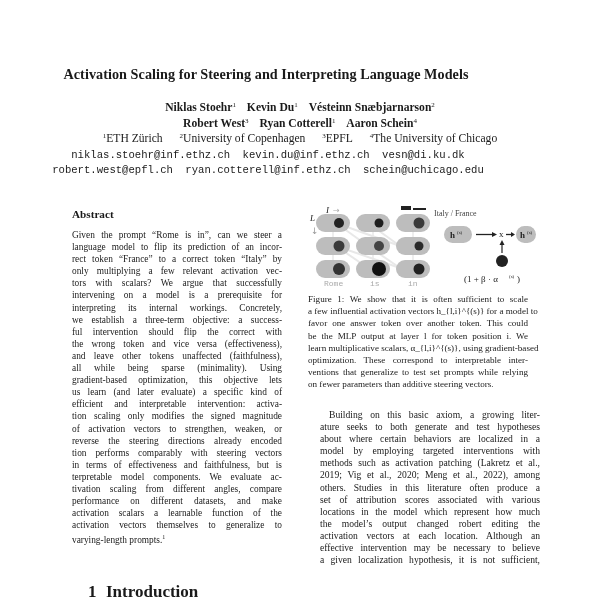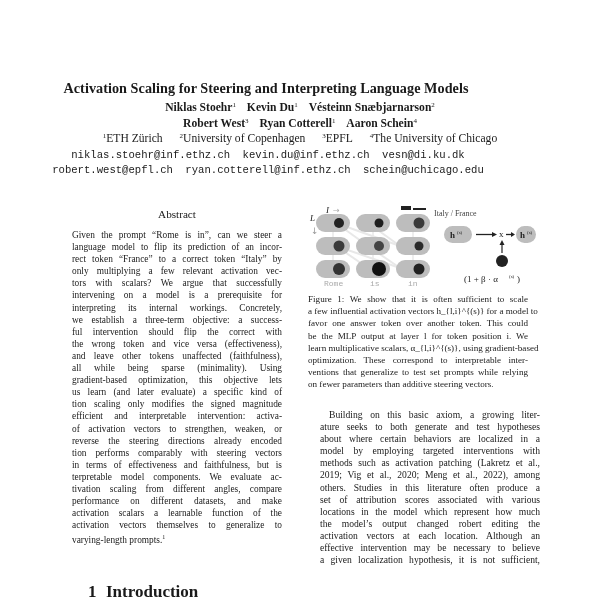--- a/index.html
+++ b/index.html
@@ -2,42 +2,42 @@
 <html><head>
 <meta charset="utf-8">
 <style>
   html, body { margin: 0; padding: 0; }
   body {
     width: 600px; height: 600px; overflow: hidden; background: #ffffff;
     font-family: "Liberation Serif", "DejaVu Serif", serif; color: #1a1a1a;
     position: relative;
   }
   .title {
-    position: absolute; left: 0; top: 80px; width: 532px; text-align: center;
+    position: absolute; left: 0; top: 66px; width: 532px; text-align: center;
     font-weight: bold; font-size: 14.2px; letter-spacing: 0.05px;
   }
   .authors {
     position: absolute; left: 0; width: 600px; text-align: center;
     font-weight: bold; font-size: 11.6px;
   }
   .authors span { margin: 0 4px; }
   .authors sup, .affil sup { font-size: 7px; font-weight: normal; vertical-align: 4px; }
   .affil {
     position: absolute; left: 0; top: 132px; width: 600px; text-align: center;
     font-size: 11.6px;
   }
   .affil span { margin: 0 7px; }
   .emails {
     position: absolute; left: 0; width: 536px; text-align: center;
     font-family: "Liberation Mono", "DejaVu Sans Mono", monospace; font-size: 10.6px;
   }
   .emails span { margin: 0 3px; }
   .abs-head {
-    position: absolute; left: 72px; top: 208px; width: 210px; text-align: center;
-    font-weight: normal; font-size: 11.2px;
+    position: absolute; left: 72px; top: 208px; width: 210px; 
+    font-weight: bold; font-size: 11.2px;
   }
   .col {
     position: absolute; font-size: 9.35px; line-height: 12.1px; text-align: justify;
   }
   .col .ln { display: block; text-align: justify; text-align-last: justify; white-space: nowrap; height: 12.1px; }
   .col .ln.last { text-align-last: left; }
   .abstract { left: 72px; top: 229px; width: 210px; }
   .intro-head {
     position: absolute; left: 88px; top: 582px; font-weight: bold; font-size: 17px;
   }
@@ -92,22 +92,22 @@
   <span class="ln">tors with scalars? We argue that successfully</span>
   <span class="ln">intervening on a model is a prerequisite for</span>
   <span class="ln">interpreting its internal workings. Concretely,</span>
   <span class="ln">we establish a three-term objective: a success-</span>
   <span class="ln">ful intervention should flip the correct with</span>
   <span class="ln">the wrong token and vice versa (effectiveness),</span>
   <span class="ln">and leave other tokens unaffected (faithfulness),</span>
   <span class="ln">all while being sparse (minimality). Using</span>
   <span class="ln">gradient-based optimization, this objective lets</span>
   <span class="ln">us learn (and later evaluate) a specific kind of</span>
+  <span class="ln">efficient and interpretable intervention: activa-</span>
   <span class="ln">tion scaling only modifies the signed magnitude</span>
-  <span class="ln">efficient and interpretable intervention: activa-</span>
   <span class="ln">of activation vectors to strengthen, weaken, or</span>
   <span class="ln">reverse the steering directions already encoded</span>
   <span class="ln">tion performs comparably with steering vectors</span>
   <span class="ln">in terms of effectiveness and faithfulness, but is</span>
   <span class="ln">terpretable model components. We evaluate ac-</span>
   <span class="ln">tivation scaling from different angles, compare</span>
   <span class="ln">performance on different datasets, and make</span>
   <span class="ln">activation scalars a learnable function of the</span>
   <span class="ln">activation vectors themselves to generalize to</span>
   <span class="ln last"><span>varying-length prompts.</span><sup style="font-size:6px">1</sup></span>

